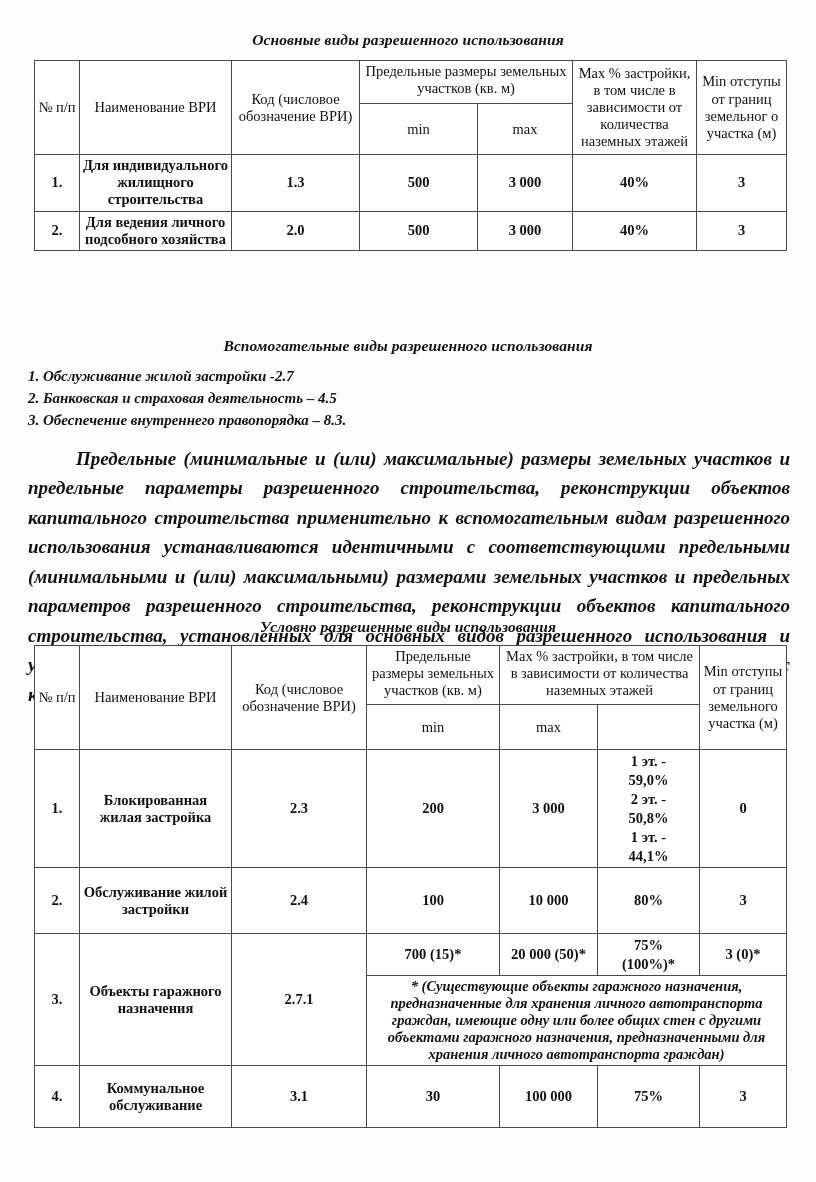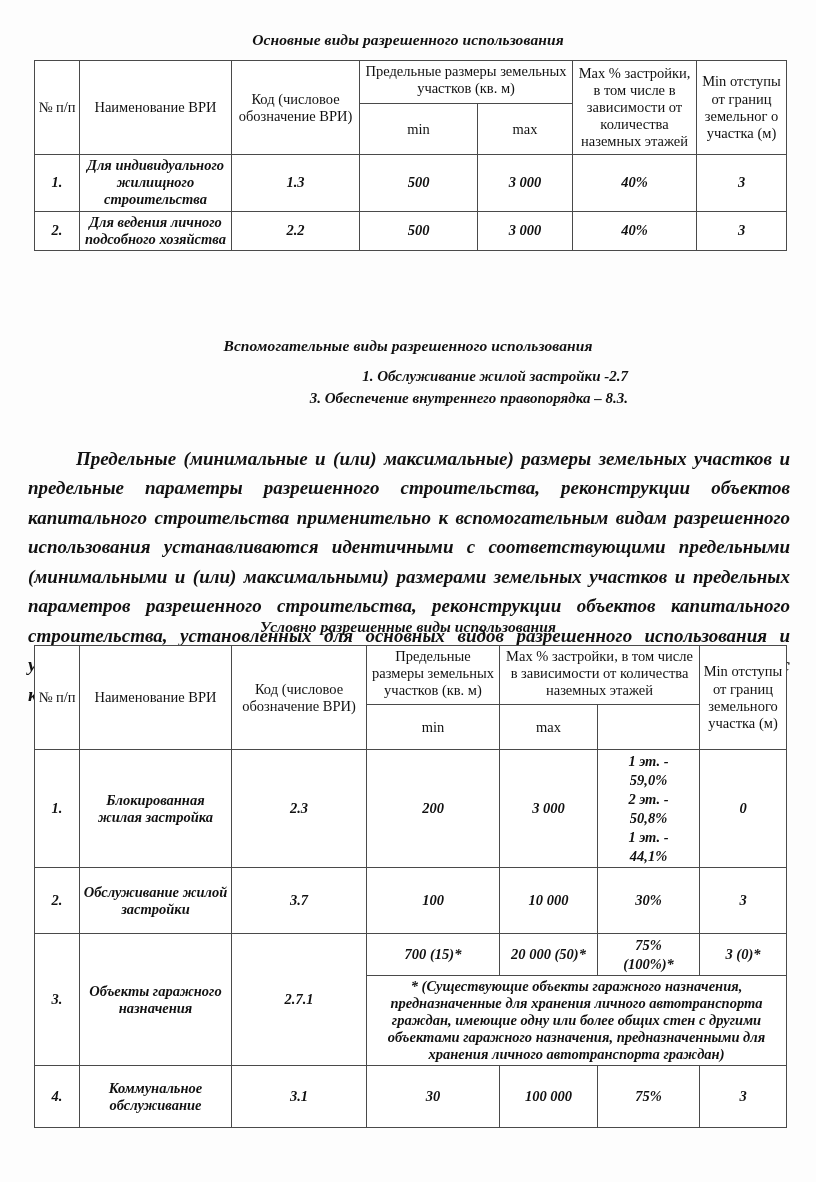--- a/index.html
+++ b/index.html
@@ -52,21 +52,20 @@
     line-height: 1.18;
     font-weight: normal;
   }
   
   table.doc-table th {
     font-style: normal;
     font-weight: normal;
   }
   
   table.doc-table td {
-    font-style: italic;
     font-weight: bold;
   }
   td.name-cell {
     text-align: left;
     padding-left: 9px;
   }
   td.num-cell {
     text-align: center;
   }
   td.note-cell {
@@ -110,21 +109,21 @@
   #aux-list {
     position: absolute;
     left: 28px;
     top: 358px;
     width: 600px;
     font-style: italic;
     font-weight: bold;
     font-size: 15px;
     line-height: 1.48;
   }
-  #aux-list div { white-space: nowrap; text-align: right; }
+  #aux-list div { white-space: nowrap; }
 
   
   #para-limits {
     position: absolute;
     left: 28px;
     top: 437px;
     width: 762px;
     font-style: italic;
     font-weight: bold;
     font-size: 19px;
@@ -171,33 +170,34 @@
         <td class="name-cell">Для индивидуального жилищного строительства</td>
         <td>1.3</td>
         <td>500</td>
         <td>3 000</td>
         <td>40%</td>
         <td>3</td>
       </tr>
       <tr>
         <td class="num-cell">2.</td>
         <td class="name-cell">Для ведения личного подсобного хозяйства</td>
-        <td>2.2</td>
+        <td>2.0</td>
         <td>500</td>
         <td>3 000</td>
         <td>40%</td>
         <td>3</td>
       </tr>
     </tbody>
   </table>
 
   <div id="title-aux" class="section-title">Вспомогательные виды разрешенного использования</div>
 
   <div id="aux-list">
     <div>1. Обслуживание жилой застройки -2.7</div>
+    <div>2. Банковская и страховая деятельность – 4.5</div>
     <div>3. Обеспечение внутреннего правопорядка – 8.3.</div>
   </div>
 
   <div id="para-limits">Предельные (минимальные и (или) максимальные) размеры земельных участков и предельные параметры разрешенного строительства, реконструкции объектов капитального строительства применительно к вспомогательным видам разрешенного использования устанавливаются идентичными с соответствующими предельными (минимальными и (или) максимальными) размерами земельных участков и предельных параметров разрешенного строительства, реконструкции объектов капитального строительства, установленных для основных видов разрешенного использования и условно разрешенных видов использования, дополнительно к которым  и совместно с которыми установлены вспомогательные виды разрешенного использования.</div>
 
   <div id="title-cond" class="section-title">Условно разрешенные виды использования</div>
 
   <table id="table-cond" class="doc-table">
     <colgroup>
       <col class="c-no">
@@ -238,24 +238,24 @@
           <span>50,8%</span><br>
           <span>1 эт. -</span><br>
           <span>44,1%</span>
         </td>
         <td>0</td>
       </tr>
 
       <tr style="height:66px">
         <td class="num-cell">2.</td>
         <td class="name-cell">Обслуживание жилой застройки</td>
-        <td>3.7</td>
+        <td>2.4</td>
         <td>100</td>
         <td>10 000</td>
-        <td>30%</td>
+        <td>80%</td>
         <td>3</td>
       </tr>
 
       <tr>
         <td class="num-cell" rowspan="2">3.</td>
         <td class="name-cell" rowspan="2">Объекты гаражного назначения</td>
         <td rowspan="2">2.7.1</td>
         <td>700 (15)*</td>
         <td>20 000 (50)*</td>
         <td style="line-height:1.25">

